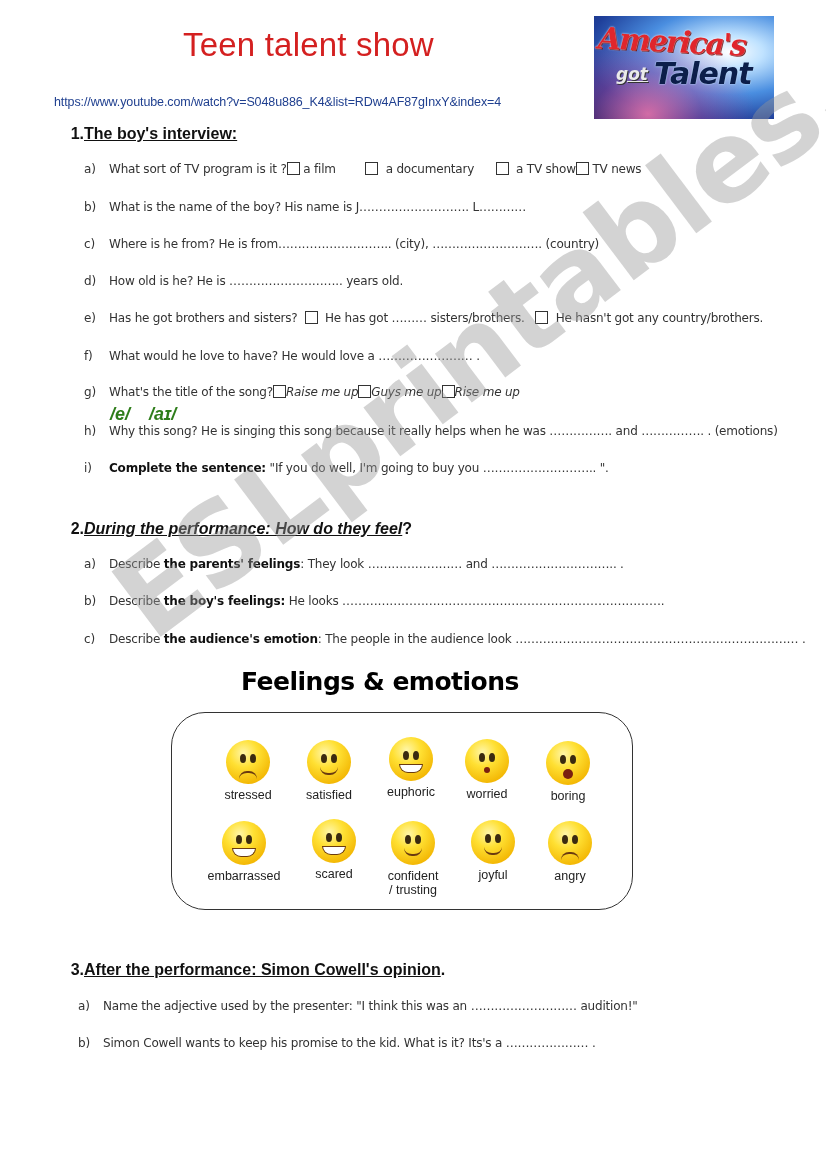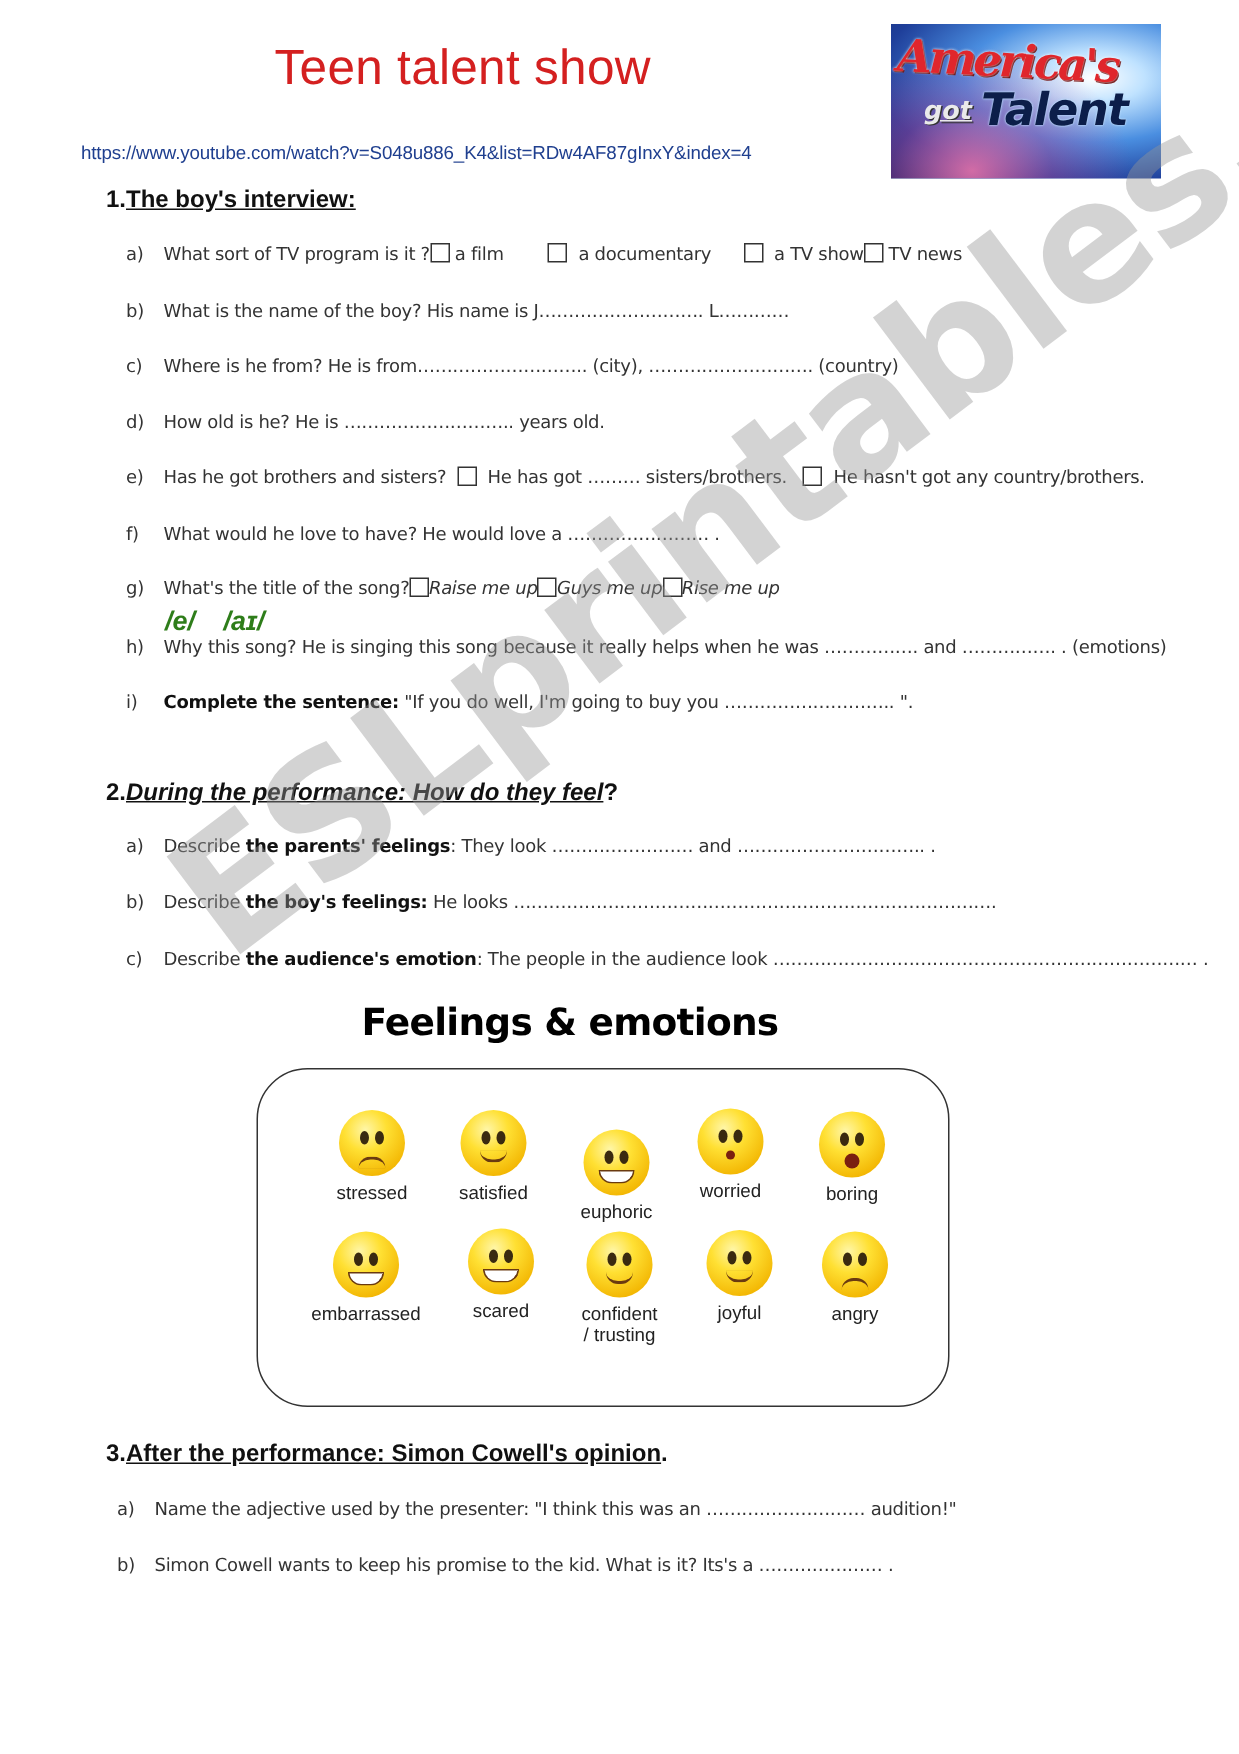--- a/index.html
+++ b/index.html
@@ -23,21 +23,21 @@
   .sec .i { font-style: italic; }
 
   .q { position: absolute; font-family: "DejaVu Sans", sans-serif; font-size: 12px; color: #333; white-space: nowrap; letter-spacing: -0.2px; }
   .q .lt { display: inline-block; width: 25px; }
   .q b { color: #111; }
   .cb { display: inline-block; width: 13px; height: 13px; border: 1px solid #333; vertical-align: -2px; background: #fff; }
   .it { font-style: italic; }
   .phon { position: absolute; left: 110px; top: 404px; font-family: "Liberation Sans", sans-serif; font-weight: bold; font-style: italic; font-size: 18px; color: #2e7d1a; word-spacing: 14px; }
 
   .fe-title { position: absolute; left: 241px; top: 667px; font-family: "DejaVu Sans", sans-serif; font-weight: bold; font-size: 25px; color: #000000; letter-spacing: -0.5px; }
-  .fe-box { position: absolute; left: 171px; top: 712px; width: 462px; height: 226px; border: 1px solid #333; border-radius: 34px; background: #fff; }
+  .fe-box { position: absolute; left: 171px; top: 712px; width: 462px; height: 198px; border: 1px solid #333; border-radius: 34px; background: #fff; }
   .emo { position: absolute; width: 90px; text-align: center; font-family: "Liberation Sans", sans-serif; font-size: 12.5px; color: #222; }
   .face { width: 44px; height: 44px; border-radius: 50%; margin: 0 auto 4px auto; position: relative;
     background: radial-gradient(circle at 40% 30%, #fff6a8 0%, #ffe033 35%, #f2b400 80%, #d99400 100%); }
   .face::before, .face::after { content: ""; position: absolute; top: 14px; width: 6px; height: 9px; border-radius: 50%; background: #3a2a10; }
   .face::before { left: 14px; } .face::after { right: 14px; }
   .mouth { position: absolute; left: 13px; top: 27px; width: 18px; height: 8px; border-bottom: 2px solid #6a3a10; border-radius: 0 0 10px 10px; }
   .mouth.sad { border-bottom: none; border-top: 2px solid #6a3a10; border-radius: 10px 10px 0 0; top: 31px; }
   .mouth.open { background: #7a1f10; border: none; border-radius: 50%; width: 10px; height: 10px; left: 17px; top: 28px; }
   .mouth.grin { background: #fff; border: 1px solid #6a3a10; border-radius: 0 0 10px 10px; height: 9px; width: 24px; left: 10px; }
 
@@ -124,21 +124,21 @@
 </div>
 
 <div class="fe-title">Feelings &amp; emotions</div>
 <div class="fe-box">
   <div class="emo" style="left:31px; top:27px;"><div class="face">
         <div class="mouth sad"></div>
       </div><span>stressed</span></div>
   <div class="emo" style="left:112px; top:27px;"><div class="face">
         <div class="mouth"></div>
       </div><span>satisfied</span></div>
-  <div class="emo" style="left:194px; top:40px;"><div class="face">
+  <div class="emo" style="left:194px; top:24px;"><div class="face">
         <div class="mouth grin"></div>
       </div><span>euphoric</span></div>
   <div class="emo" style="left:270px; top:26px;"><div class="face">
         <div class="mouth open" style="width:6px;height:6px;left:19px;"></div>
       </div><span>worried</span></div>
   <div class="emo" style="left:351px; top:28px;"><div class="face">
         <div class="mouth open"></div>
       </div><span>boring</span></div>
 
   <div class="emo" style="left:12px; top:108px; width:120px;"><div class="face">

